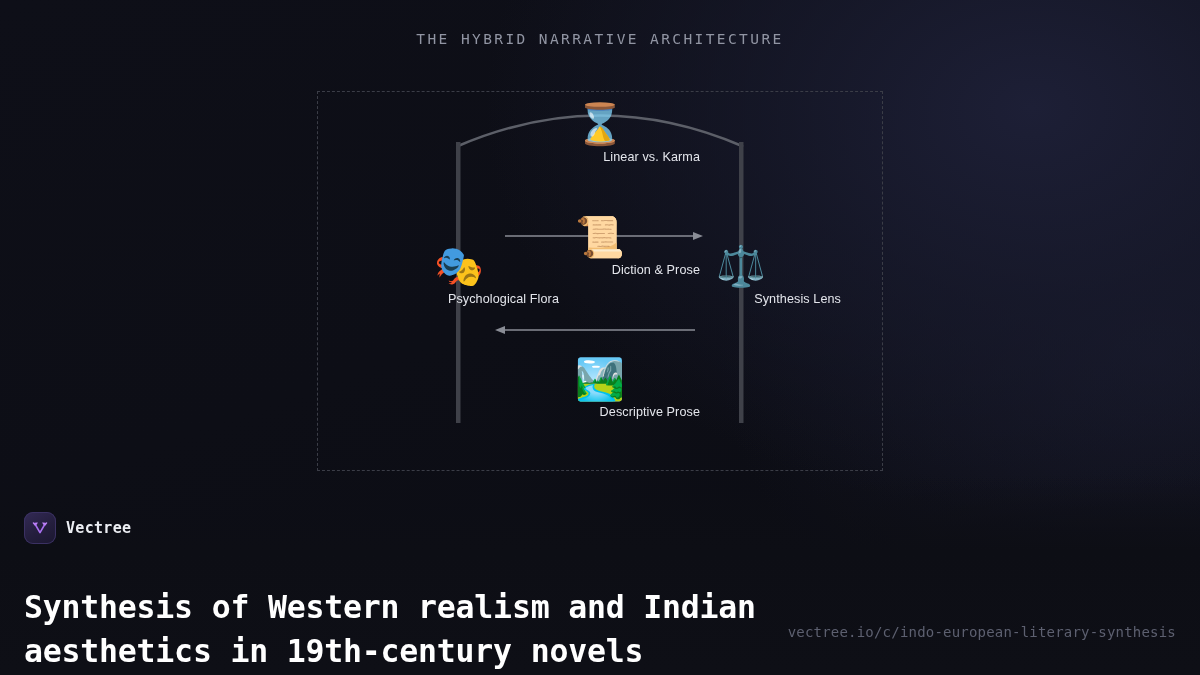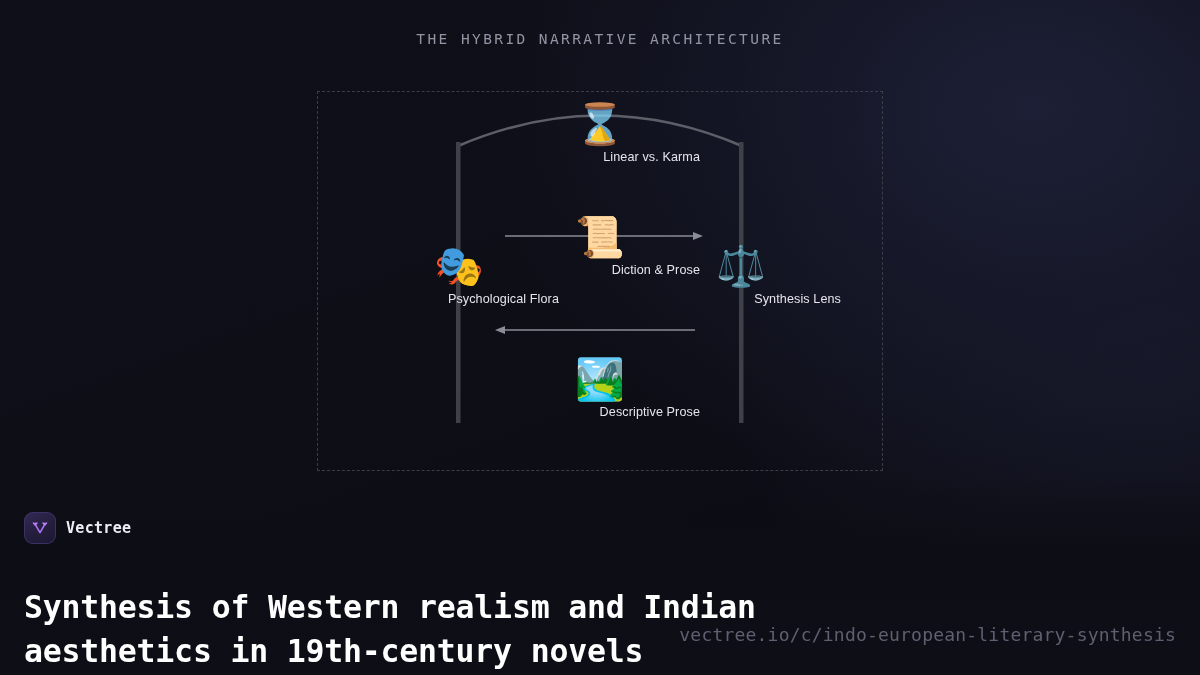--- a/index.html
+++ b/index.html
@@ -126,21 +126,21 @@
     line-height: 44px;
     color: #ffffff;
     letter-spacing: -0.2px;
     margin-top: 37px;
   }
   .url-label {
     position: absolute;
     right: 24px;
     top: 624px;
     font-family: "DejaVu Sans Mono", "Liberation Mono", monospace;
-    font-size: 18px;
+    font-size: 14px;
     color: #5d6070;
     letter-spacing: 0.2px;
     white-space: nowrap;
   }
 </style>
 </head>
 <body>
 
 <div id="stage">
 

